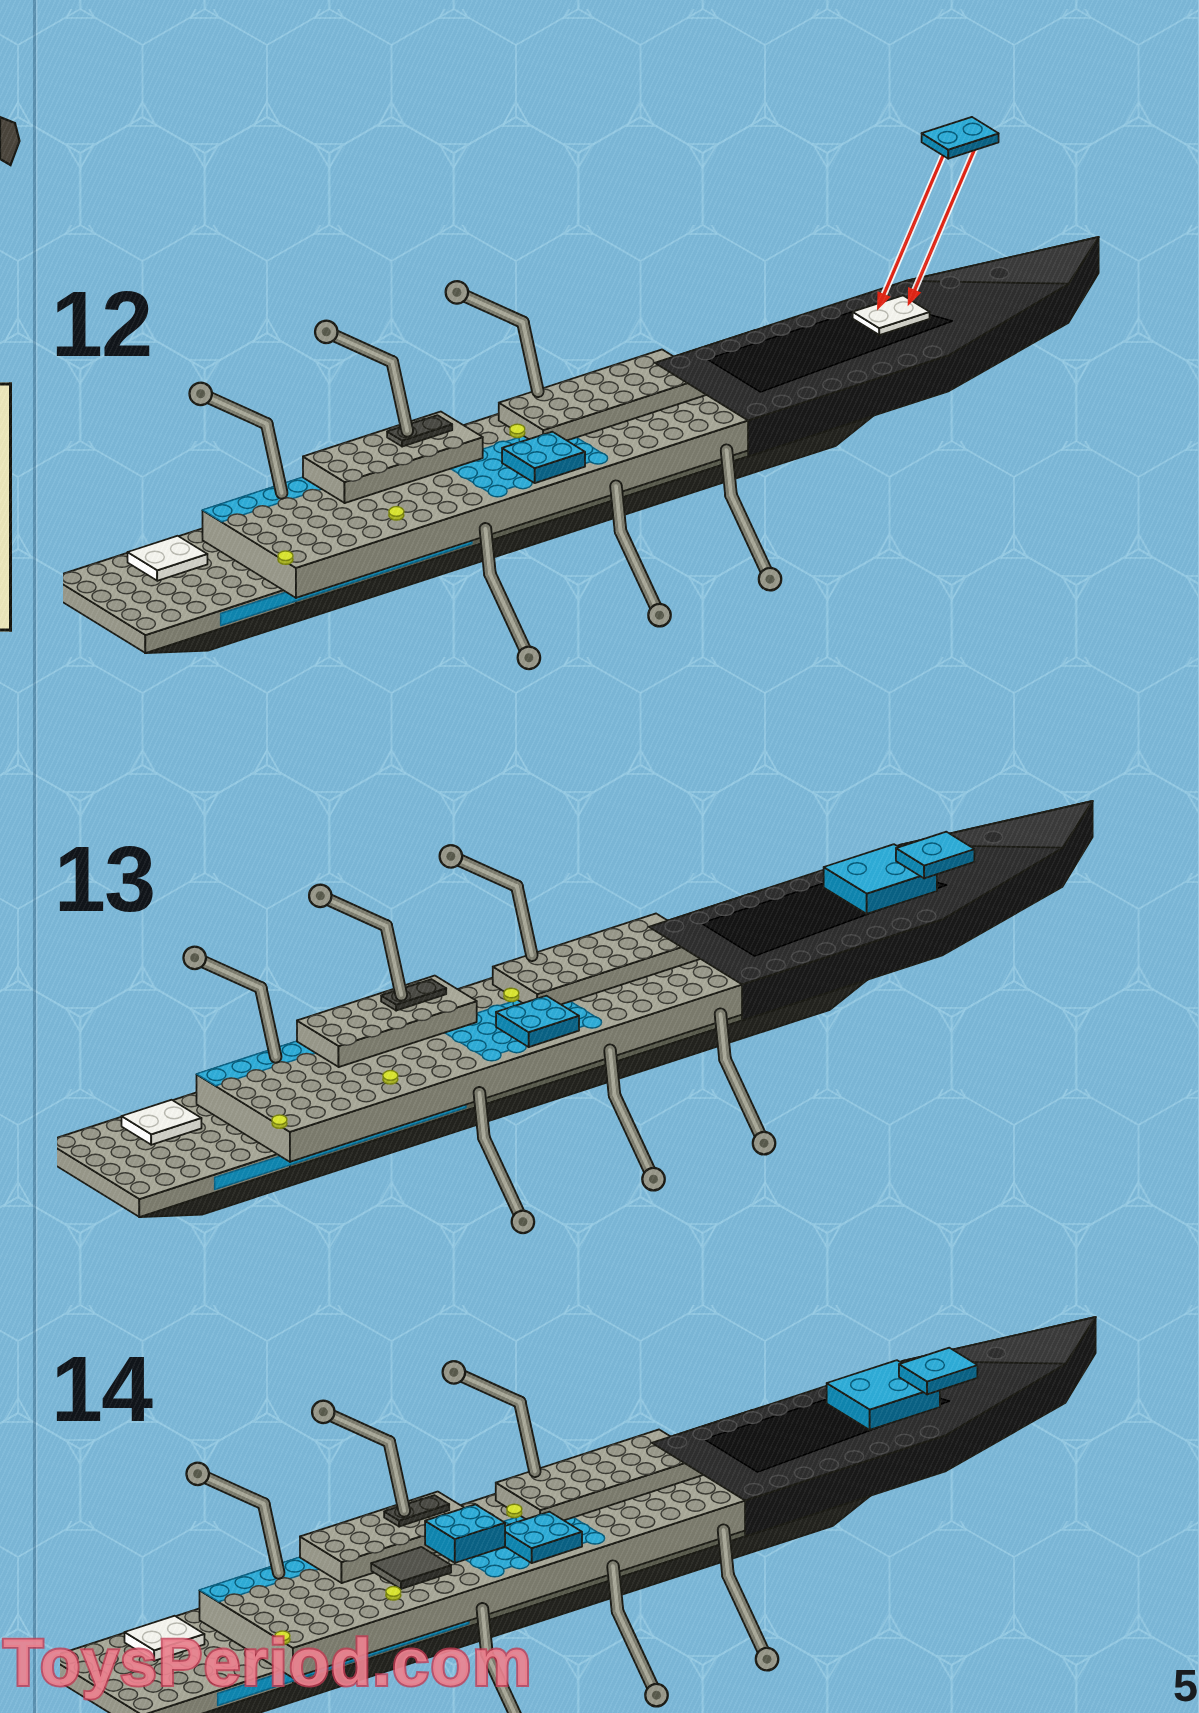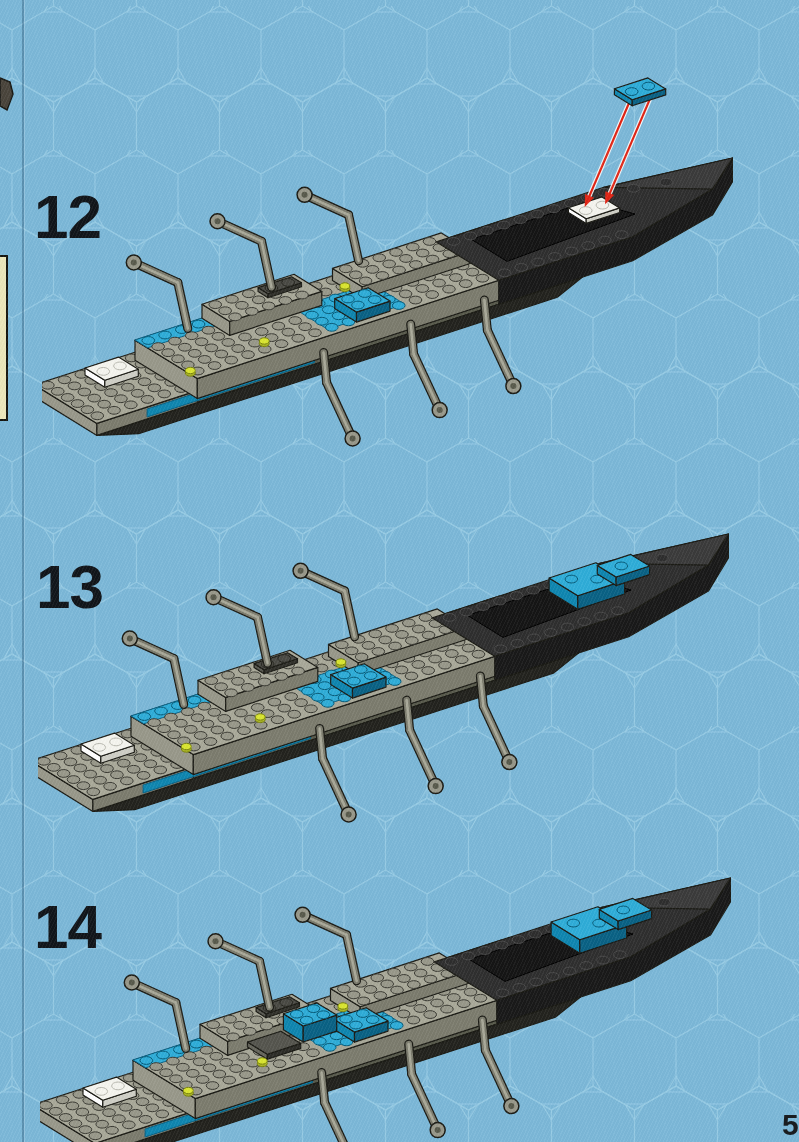--- a/index.html
+++ b/index.html
@@ -982,15 +982,16 @@
         <line x1="445.3528" y1="270.09900000000005" x2="471.3528" y2="326.09900000000005" stroke="#1b1b15" stroke-width="9" stroke-linecap="round"></line>
         <line x1="442.3528" y1="240.09900000000002" x2="445.3528" y2="270.09900000000005" stroke="#7c7c6e" stroke-width="6.5" stroke-linecap="round"></line>
         <line x1="445.3528" y1="270.09900000000005" x2="471.3528" y2="326.09900000000005" stroke="#7c7c6e" stroke-width="6.5" stroke-linecap="round"></line>
         <line x1="442.3528" y1="240.09900000000002" x2="445.3528" y2="270.09900000000005" stroke="#a9a999" stroke-width="2.5" stroke-linecap="round"></line>
         <line x1="445.3528" y1="270.09900000000005" x2="471.3528" y2="326.09900000000005" stroke="#a9a999" stroke-width="2.5" stroke-linecap="round"></line>
         <circle cx="471.3528" cy="326.09900000000005" r="7.5" fill="#98988a" stroke="#1b1b15" stroke-width="1.5"></circle>
         <circle cx="471.3528" cy="326.09900000000005" r="3" fill="#585a4c"></circle>
       </svg>
   </section>
 
+  <div class="watermark">ToysPeriod.com</div>
   <div class="page-number">5</div>
 
 </div>
 
 </body></html>

